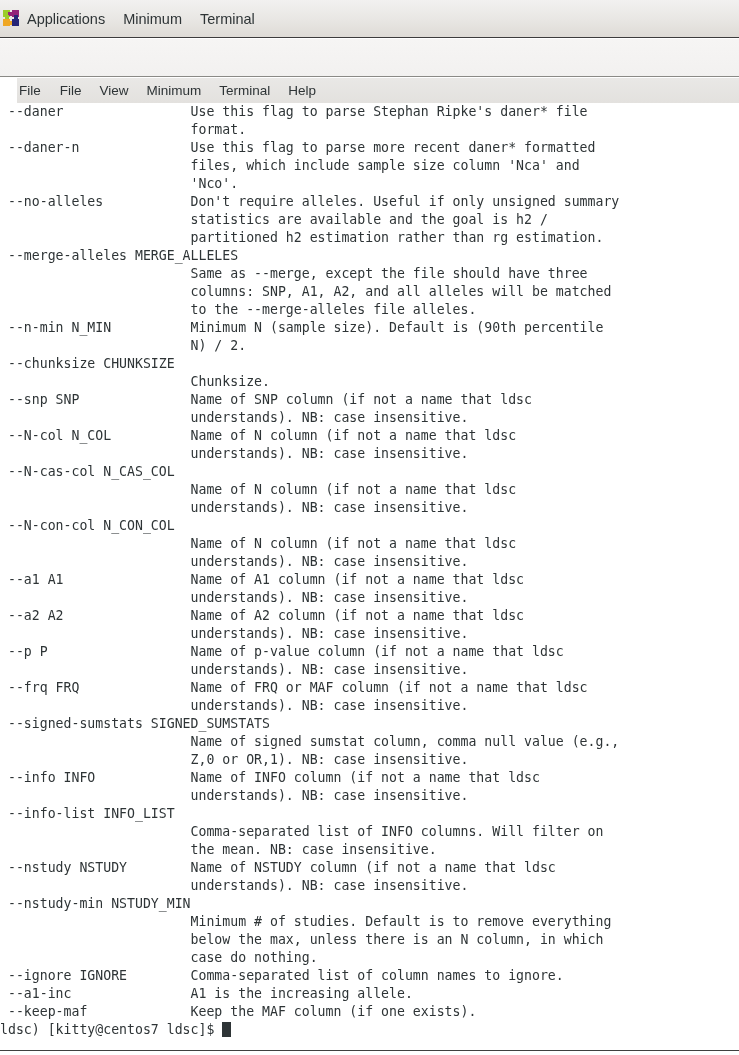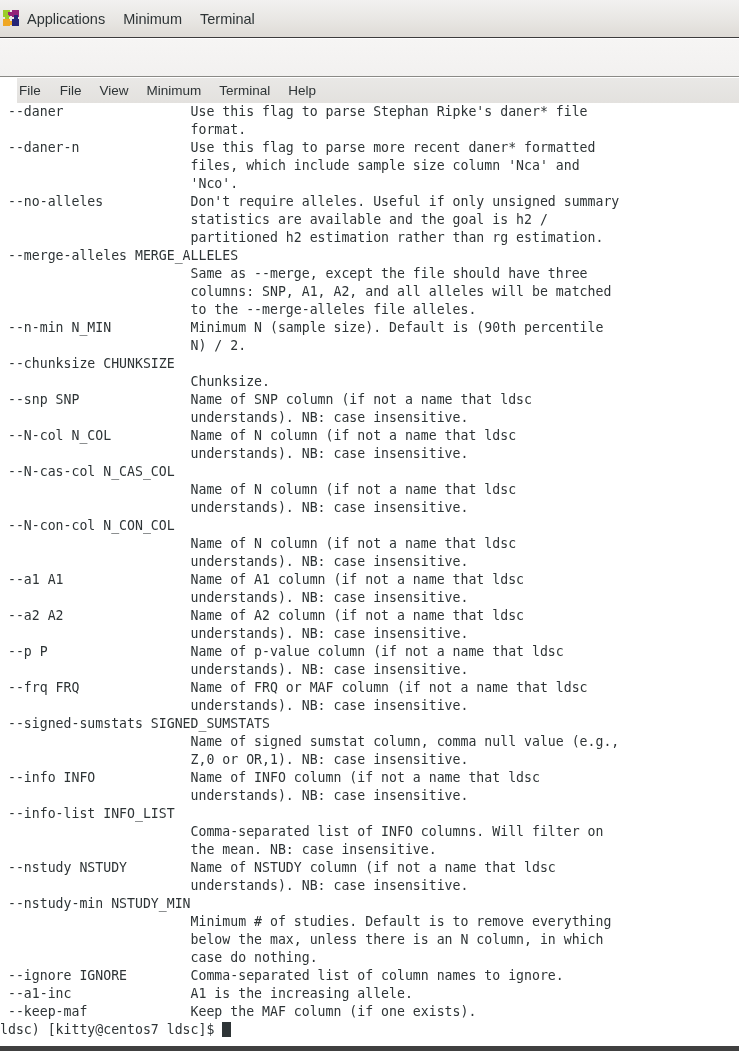--- a/index.html
+++ b/index.html
@@ -87,21 +87,21 @@
   }
   .menu-item.first { padding-left: 2px; padding-right: 10px; }
 
   
   #terminal {
     position: absolute;
     left: 0; top: 103px;
     width: 739px; height: 948px;
     background: #ffffff;
     overflow: hidden;
-    border-bottom: 5px solid #404040;
+    border-bottom: 1px solid #404040;
     box-sizing: border-box;
   }
   #terminal-screen {
     font-family: "DejaVu Sans Mono", "Liberation Mono", monospace;
     font-size: 13.2px;
     line-height: 18px;
     color: #2e3436;
     white-space: pre;
     letter-spacing: 0px;
     padding: 0;

